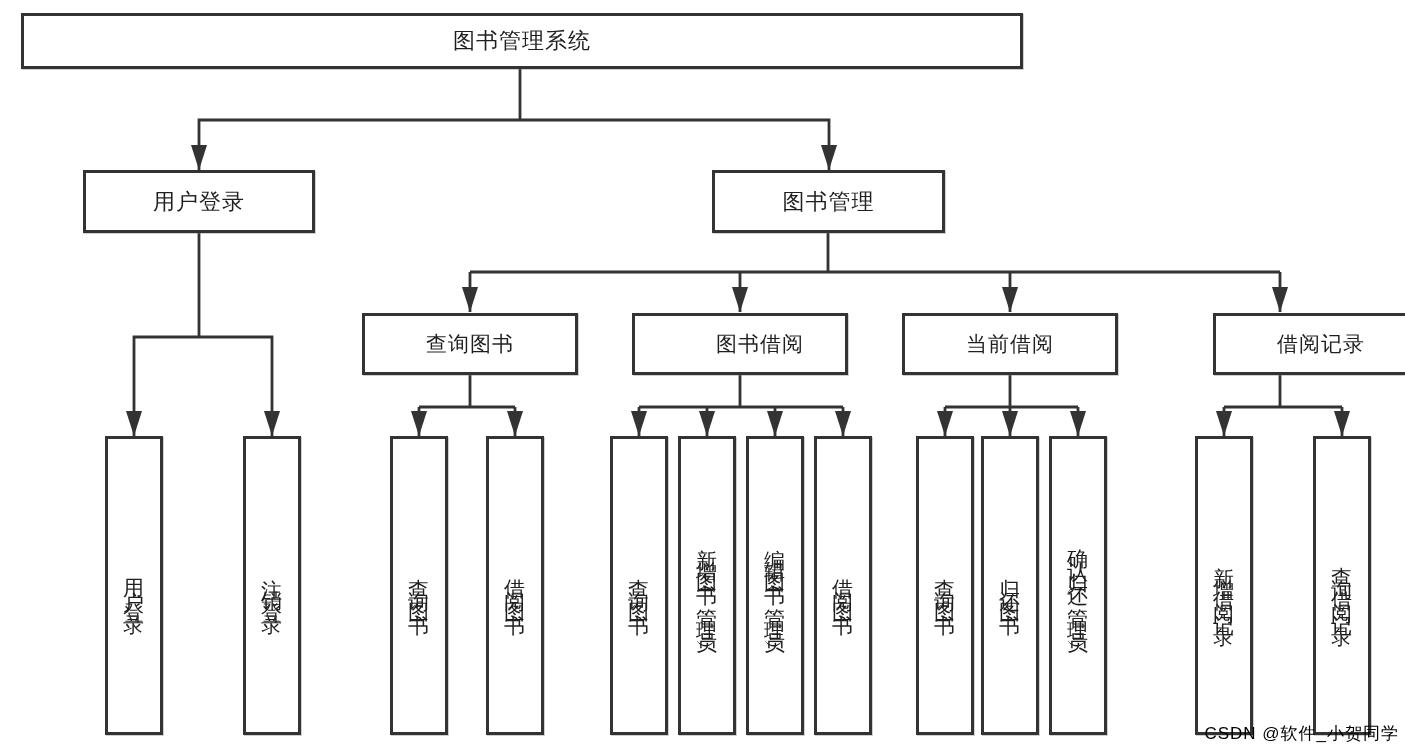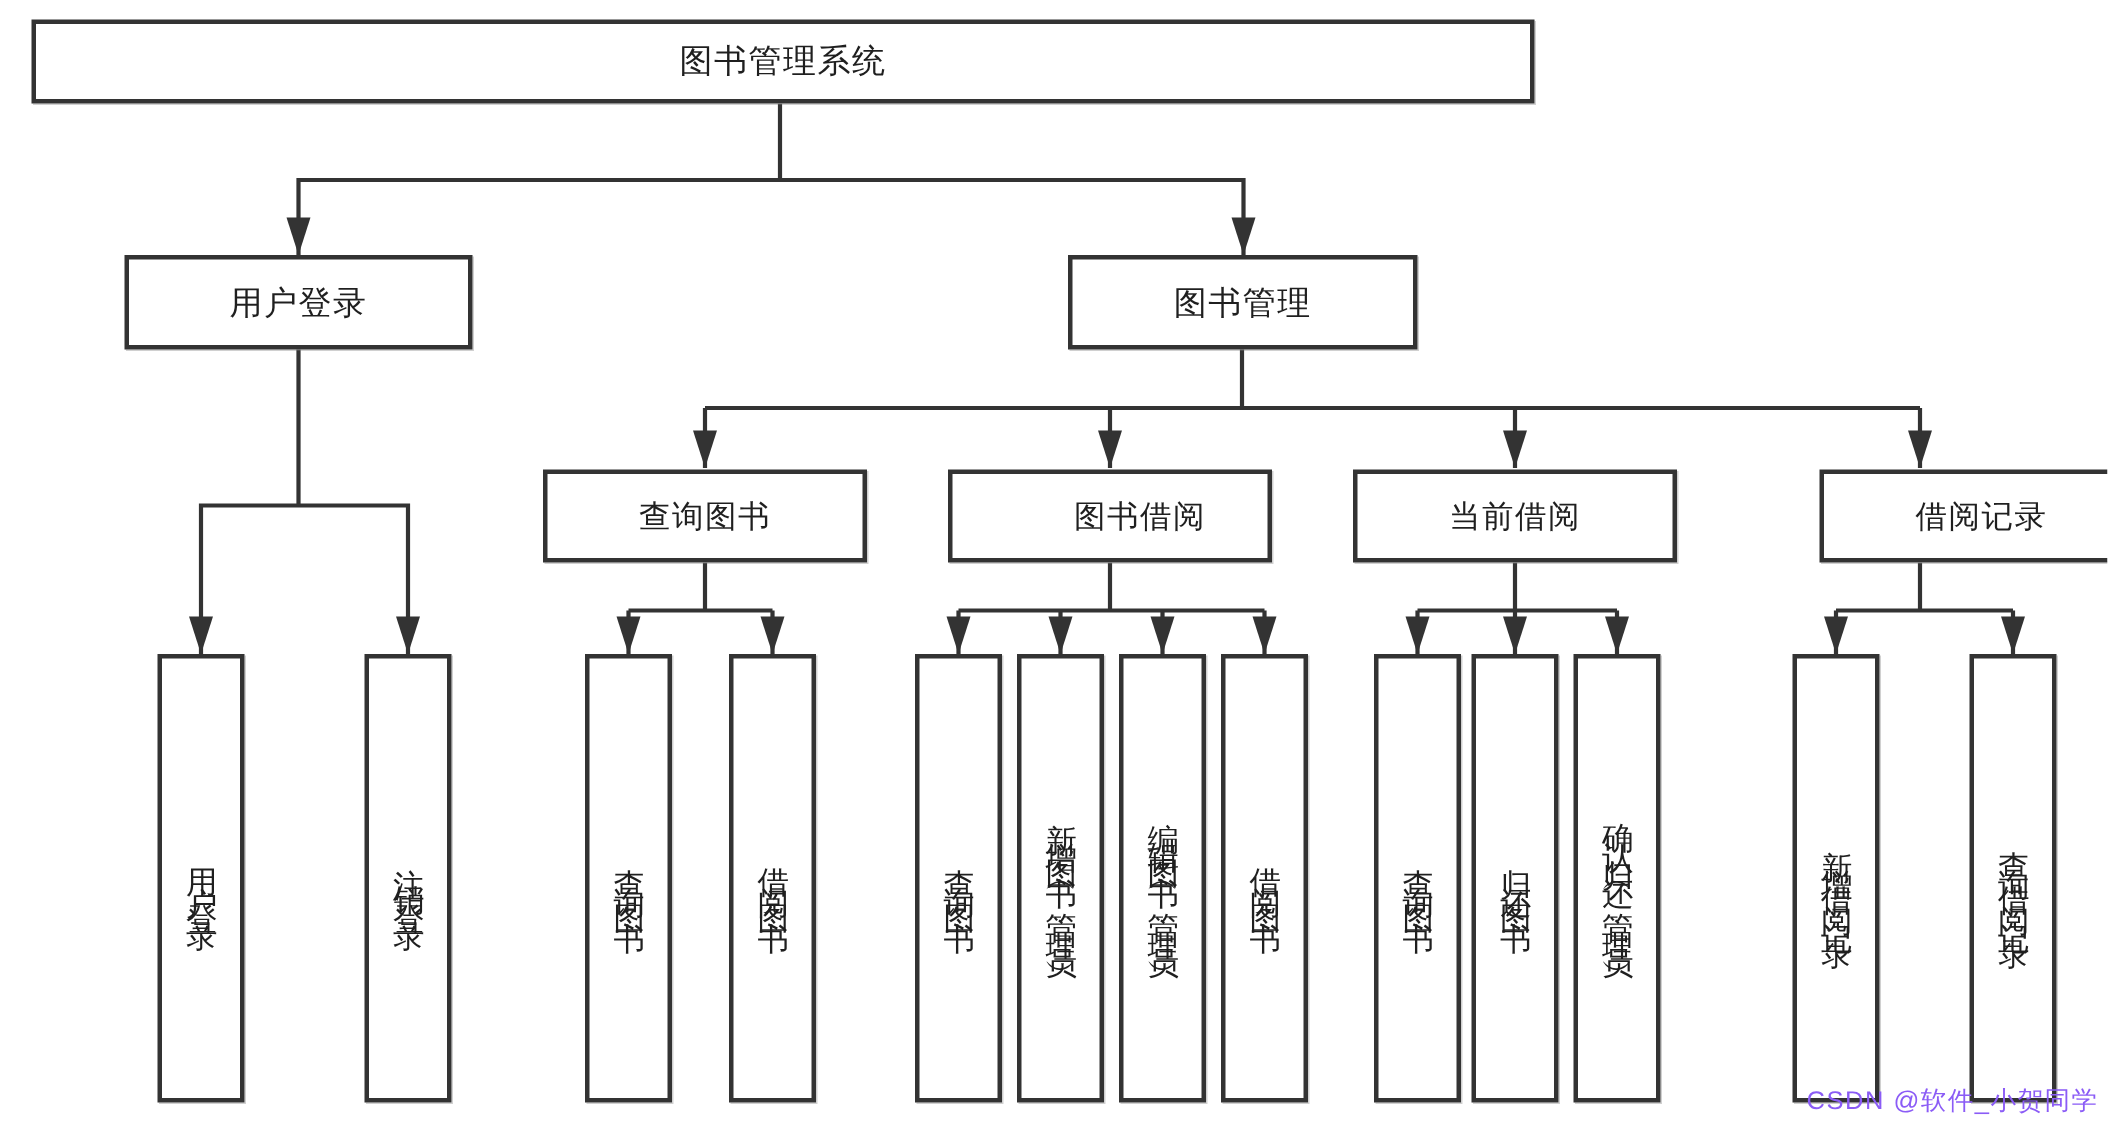--- a/index.html
+++ b/index.html
@@ -36,21 +36,21 @@
     font-size: 21px;
     line-height: 1;
     letter-spacing: 12px;
     color: #1f1f1f;
   }
   .watermark {
     position: absolute;
     right: 6px;
     bottom: 2px;
     font-size: 17px;
-    color: #8b5cf6;
+    color: #000000;
     letter-spacing: 1px;
     white-space: nowrap;
   }
 </style>
 </head>
 <body>
 
 <div id="canvas">
 
   <svg id="connectors" viewBox="0 0 1405 747" xmlns="http://www.w3.org/2000/svg">

